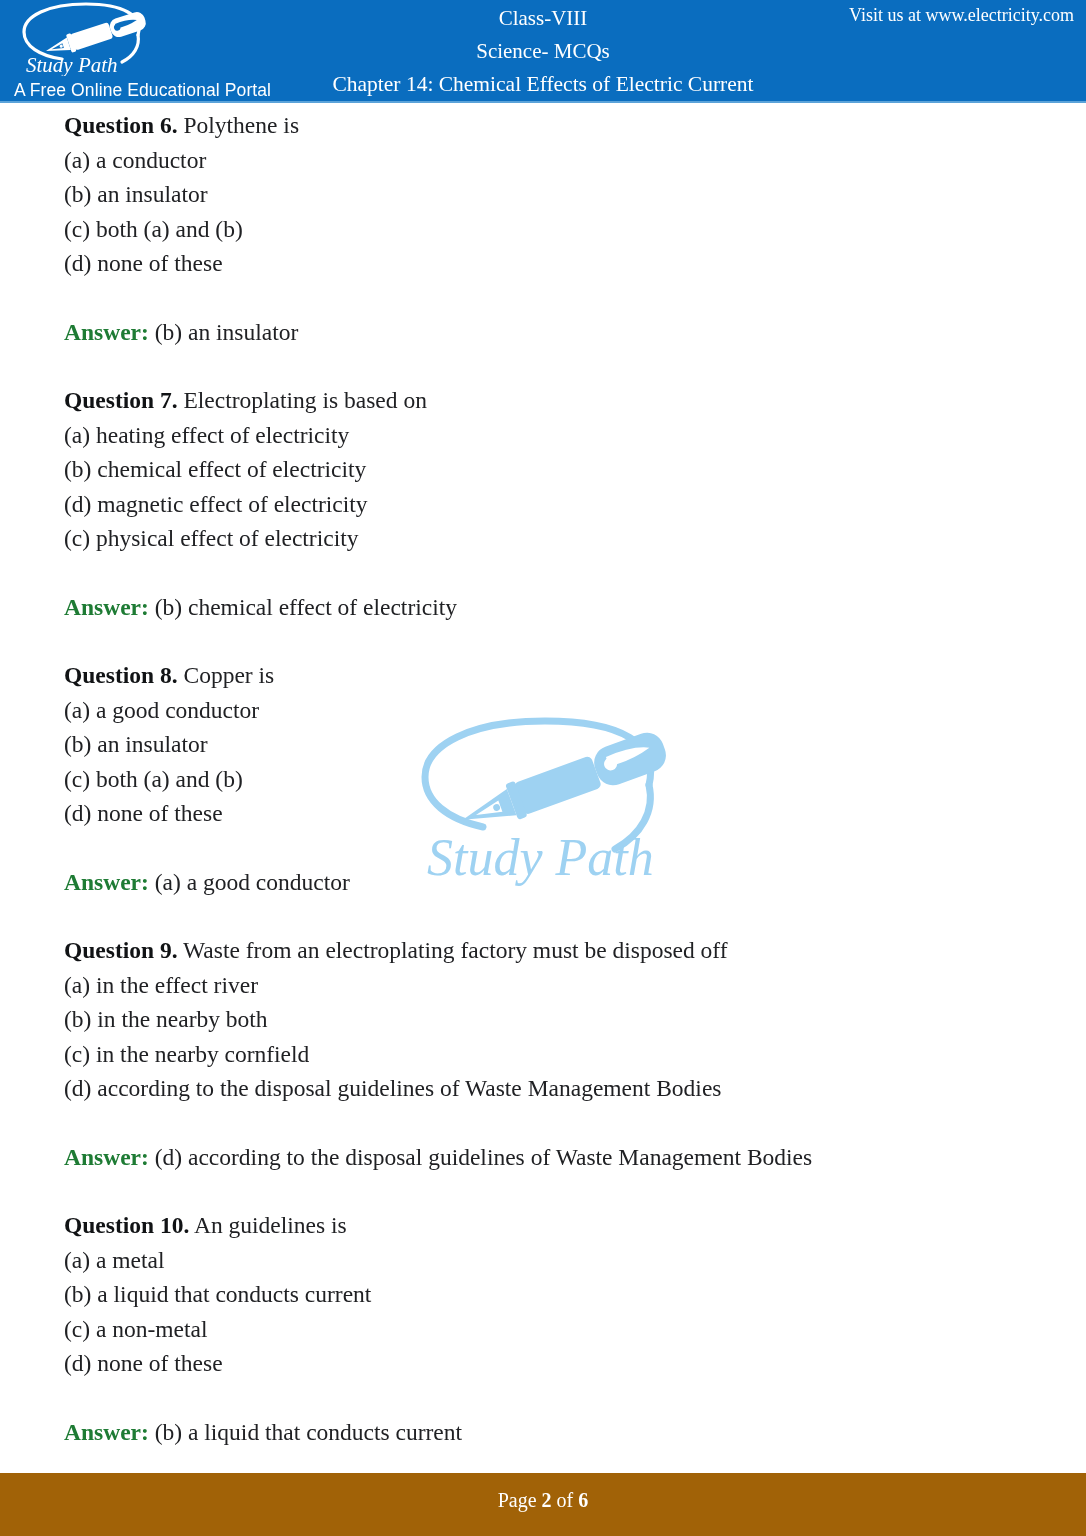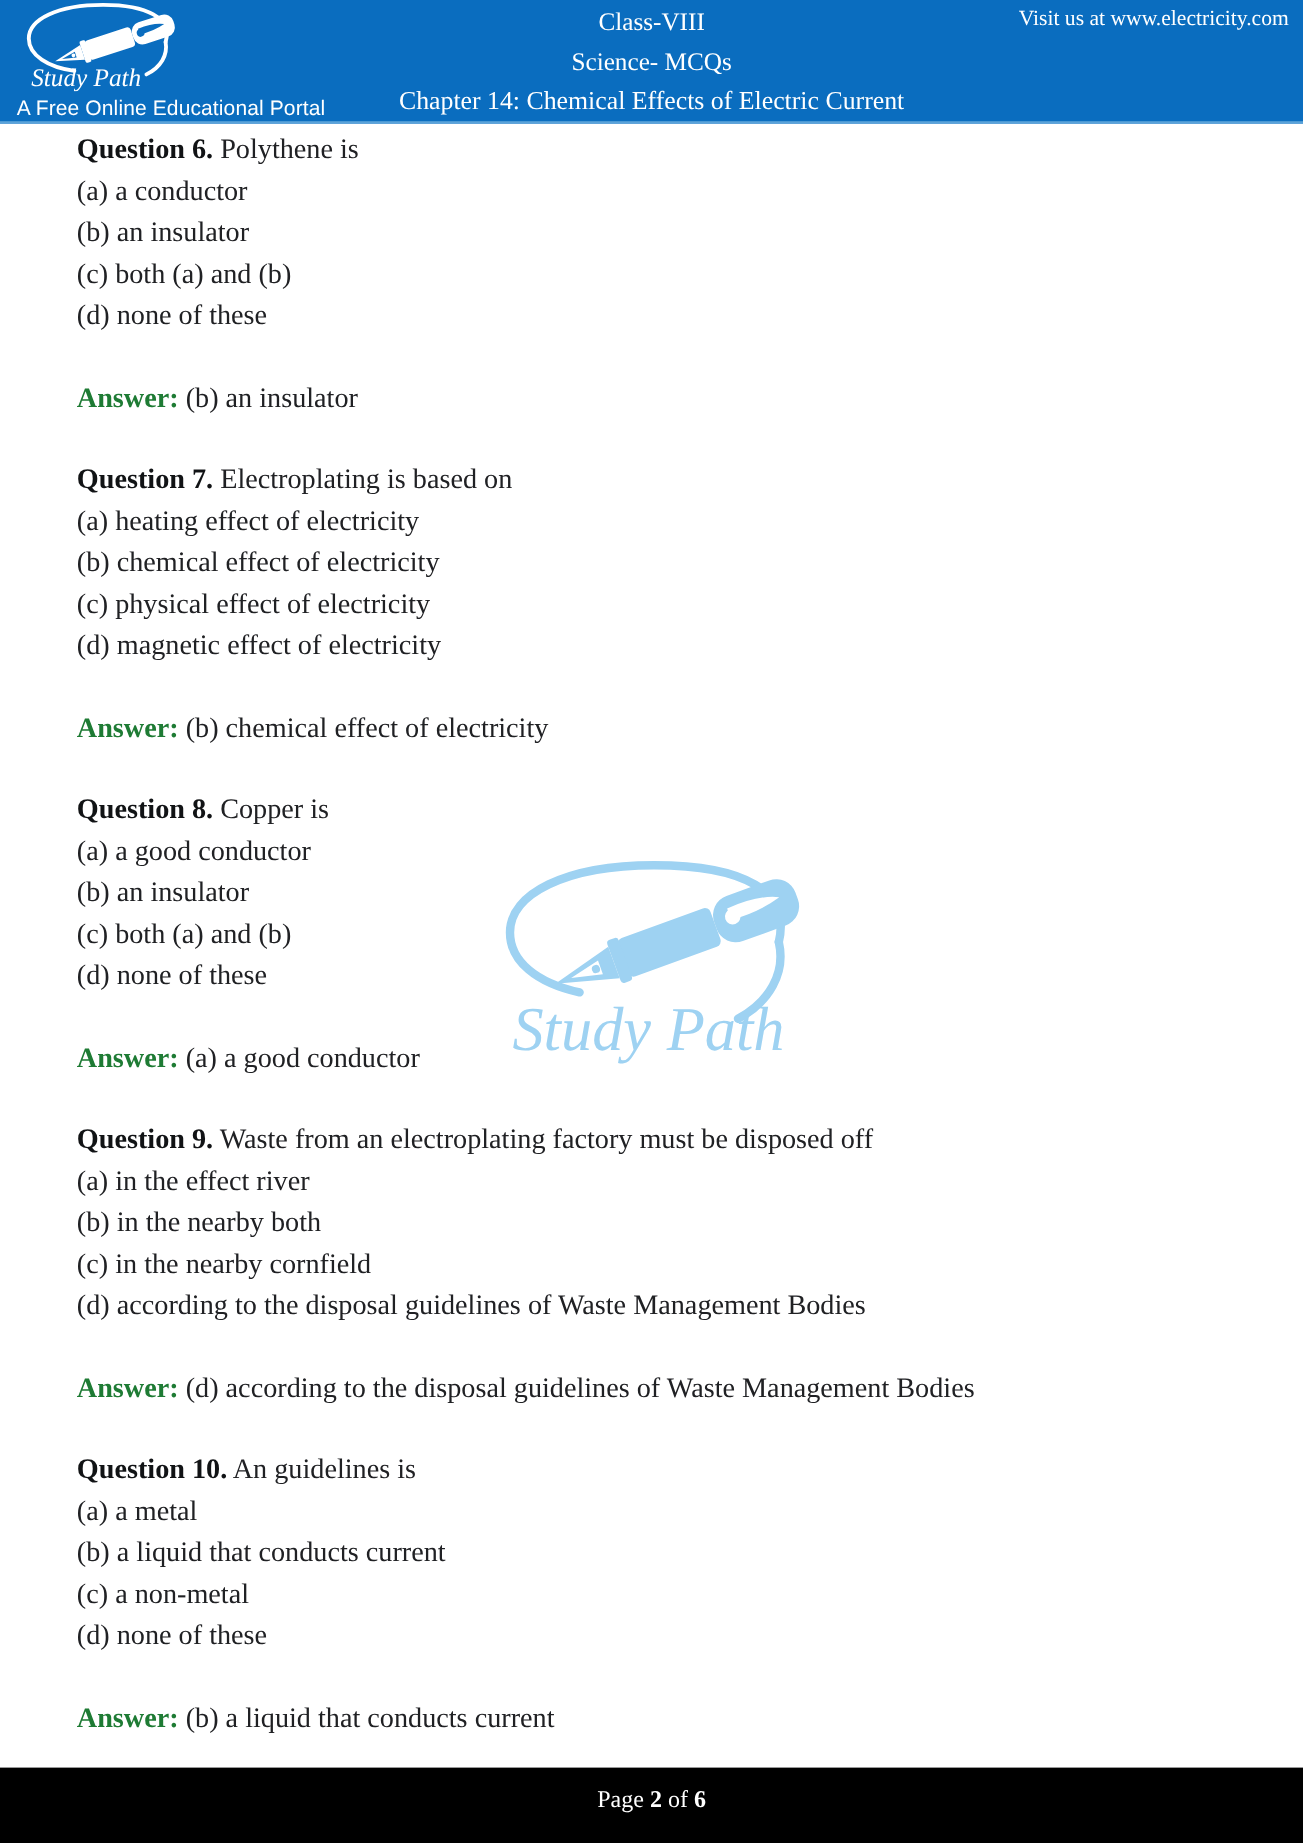--- a/index.html
+++ b/index.html
@@ -131,21 +131,21 @@
     margin-top: 34px;
   }
 
   
   .footer {
     position: absolute;
     left: 0;
     bottom: 0;
     width: 1086px;
     height: 63px;
-    background: #000000;
+    background: #a16207;
   }
   .footer-text {
     position: absolute;
     left: 0;
     top: 16px;
     width: 1086px;
     text-align: center;
     color: #ffffff;
     font-size: 20px;
   }
@@ -224,22 +224,22 @@
       </div>
     </div>
 
     <div class="qblock">
       <div class="qline">
         <span class="qnum">Question 7.</span>
         <span>Electroplating is based on</span>
       </div>
       <div class="oline">(a) heating effect of electricity</div>
       <div class="oline">(b) chemical effect of electricity</div>
+      <div class="oline">(d) magnetic effect of electricity</div>
       <div class="oline">(c) physical effect of electricity</div>
-      <div class="oline">(d) magnetic effect of electricity</div>
       <div class="aline">
         <span class="alabel">Answer:</span>
         <span>(b) chemical effect of electricity</span>
       </div>
     </div>
 
     <div class="qblock">
       <div class="qline">
         <span class="qnum">Question 8.</span>
         <span>Copper is</span>

